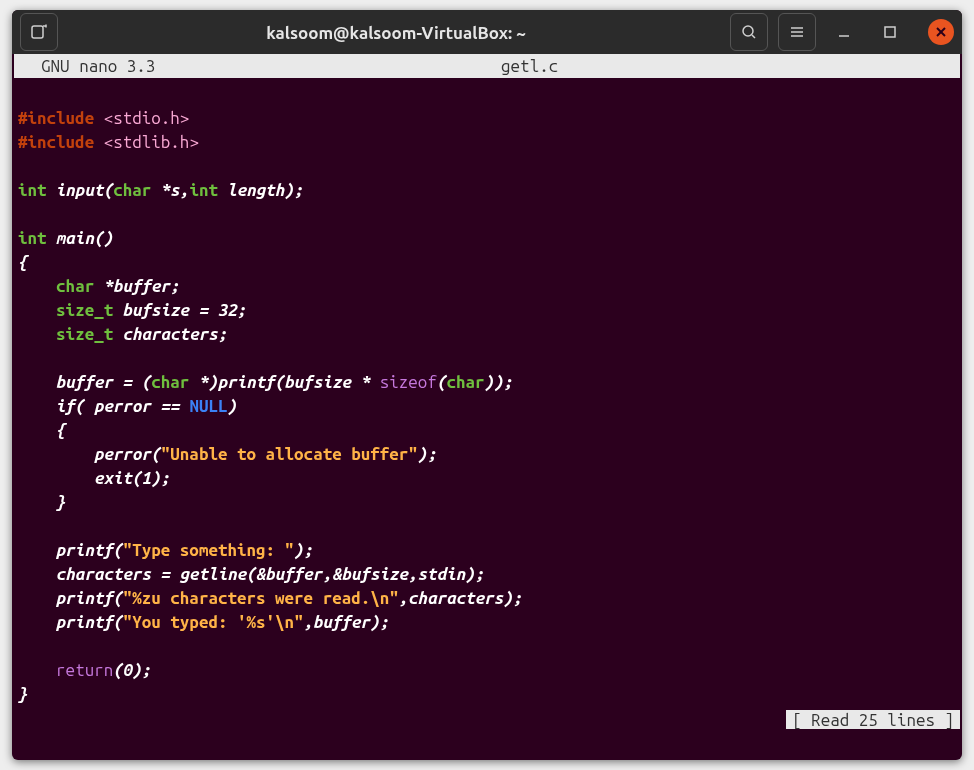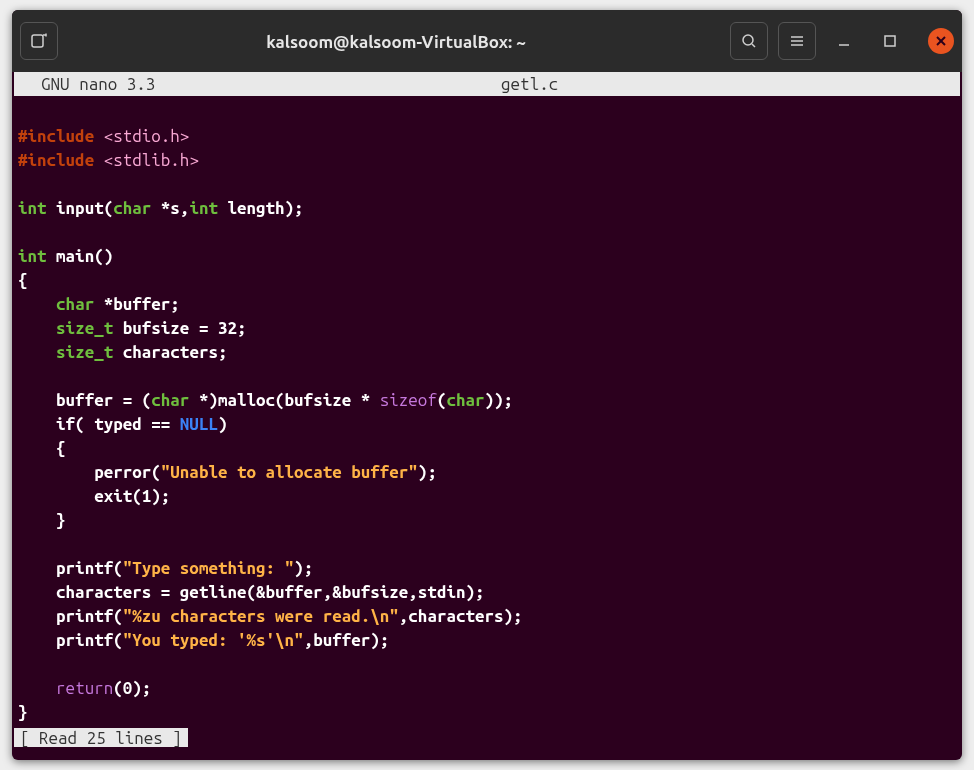--- a/index.html
+++ b/index.html
@@ -19,21 +19,21 @@
     background: #2c001e;
     border-radius: 6px;
     box-shadow: 0 2px 8px rgba(0,0,0,0.5);
   }
   .titlebar {
     height: 38px;
     background: #2b2b2b;
     border-radius: 6px 6px 0 0;
     display: flex;
     align-items: center;
-    padding: 12px 8px;
+    padding: 3px 8px;
     color: #e6e6e6;
     font-family: "Ubuntu", sans-serif;
     font-weight: bold;
   }
   .titlebar .btn-box {
     width: 36px;
     height: 36px;
     border-radius: 6px;
     display: flex;
     align-items: center;
@@ -64,26 +64,26 @@
   }
   .nano-header .left { flex:0 0 auto; padding-left:8px;}
   .nano-header .center { flex:1; text-align:center; padding-right:56px;}
   .code {
     padding: 4px 4px 0 4px;
     white-space: pre;
   }
   .c-key { color:#c2410c; font-weight:bold; } 
   .c-ang { color:#f9a8d4; font-weight:normal; } 
   .c-type { color:#6fbf3e; font-weight:bold; } 
-  .c-id  { color:#ffffff; font-weight:bold; }
+  .c-id  { color:#ffffff; font-weight:bold;font-style:italic; }
   .c-str { color:#ffb347; font-weight:bold; } 
   .c-null{ color:#3b82f6; font-weight:bold; }
   .c-kw  { color:#c678dd; font-weight:normal; }
   .status {
-    text-align:left;
+    text-align:right;
     margin-top:2px;
   }
   .status span {
     background:#e9e9e9;color:#333;padding:0 6px;
   }
   .shortcuts {
     padding:0 2px 4px 2px;
     white-space:pre;
     font-size:17px;
     line-height:24px;
@@ -149,22 +149,22 @@
 <span class="c-key">#include</span> <span class="c-ang">&lt;stdlib.h&gt;</span>
 
 <span class="c-type">int</span><span class="c-id"> input(</span><span class="c-type">char</span><span class="c-id"> *s,</span><span class="c-type">int</span><span class="c-id"> length);</span>
 
 <span class="c-type">int</span><span class="c-id"> main()</span>
 <span class="c-id">{</span>
     <span class="c-type">char</span><span class="c-id"> *buffer;</span>
     <span class="c-type">size_t</span><span class="c-id"> bufsize = 32;</span>
     <span class="c-type">size_t</span><span class="c-id"> characters;</span>
 
-<span class="c-id">    buffer = (</span><span class="c-type">char</span><span class="c-id"> *)malloc(bufsize * </span><span class="c-kw">sizeof</span><span class="c-id">(</span><span class="c-type">char</span><span class="c-id">));</span>
-<span class="c-id">    if( typed == </span><span class="c-null">NULL</span><span class="c-id">)</span>
+<span class="c-id">    buffer = (</span><span class="c-type">char</span><span class="c-id"> *)printf(bufsize * </span><span class="c-kw">sizeof</span><span class="c-id">(</span><span class="c-type">char</span><span class="c-id">));</span>
+<span class="c-id">    if( perror == </span><span class="c-null">NULL</span><span class="c-id">)</span>
     <span class="c-id">{</span>
 <span class="c-id">        perror(</span><span class="c-str">"Unable to allocate buffer"</span><span class="c-id">);</span>
 <span class="c-id">        exit(1);</span>
     <span class="c-id">}</span>
 
 <span class="c-id">    printf(</span><span class="c-str">"Type something: "</span><span class="c-id">);</span>
 <span class="c-id">    characters = getline(&amp;buffer,&amp;bufsize,stdin);</span>
 <span class="c-id">    printf(</span><span class="c-str">"%zu characters were read.\n"</span><span class="c-id">,characters);</span>
 <span class="c-id">    printf(</span><span class="c-str">"You typed: '%s'\n"</span><span class="c-id">,buffer);</span>
 

